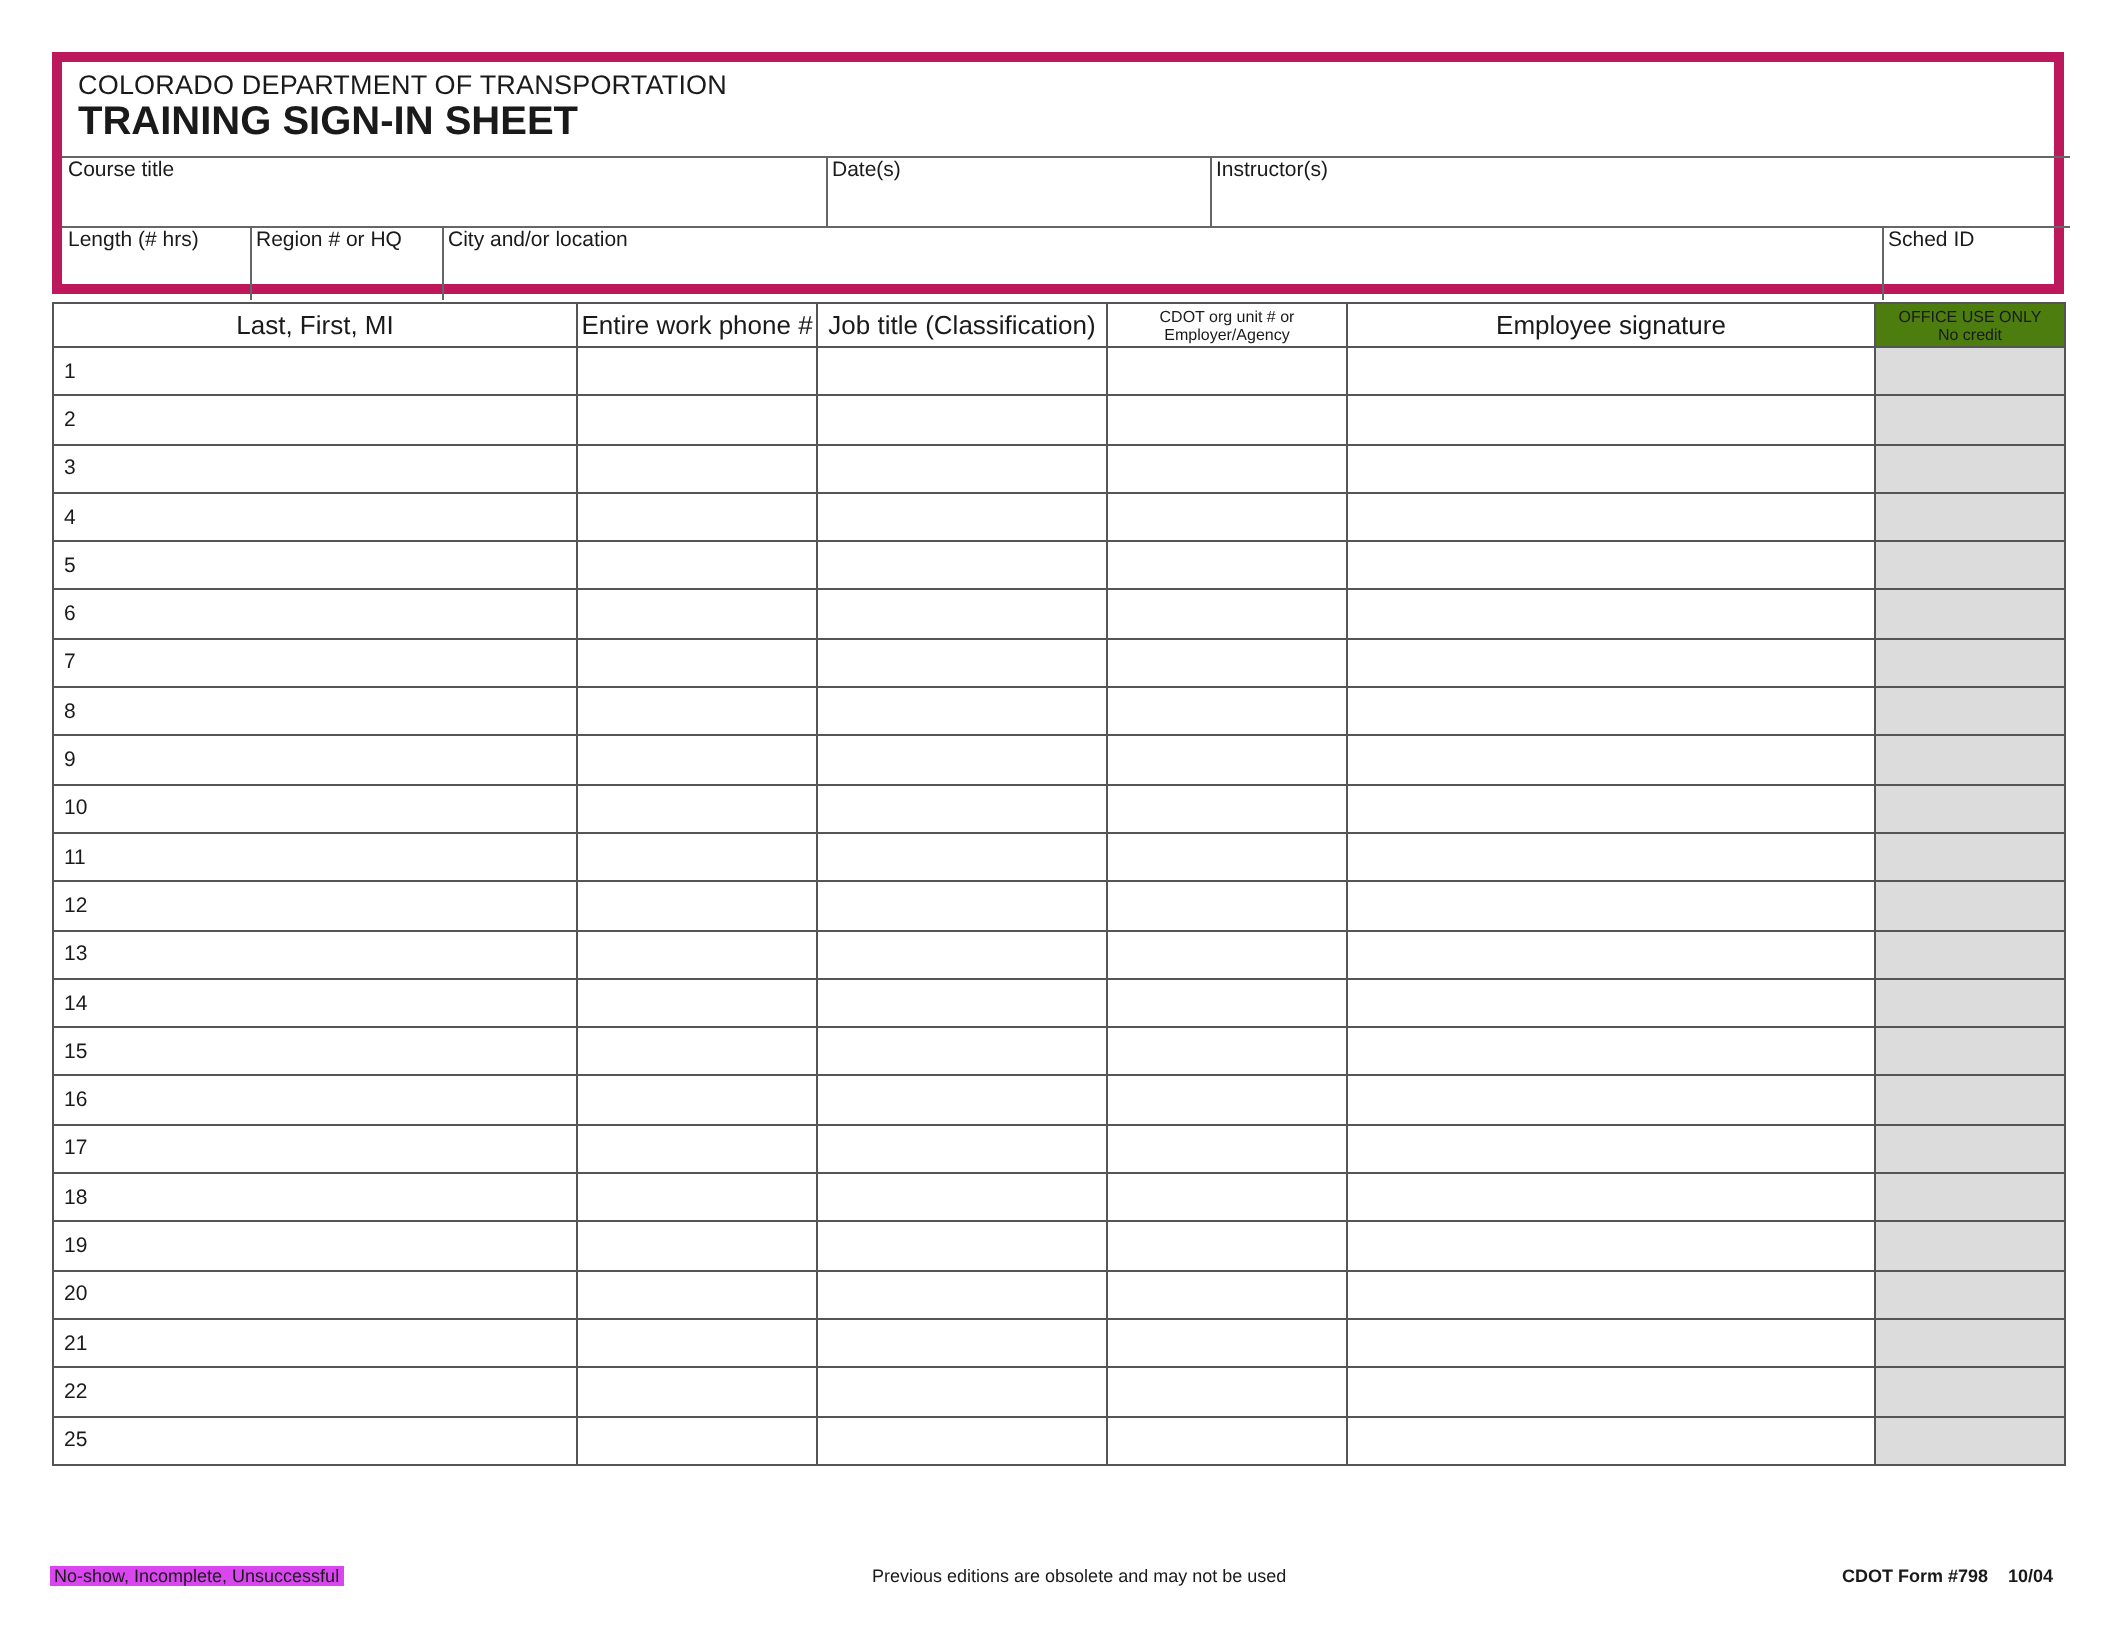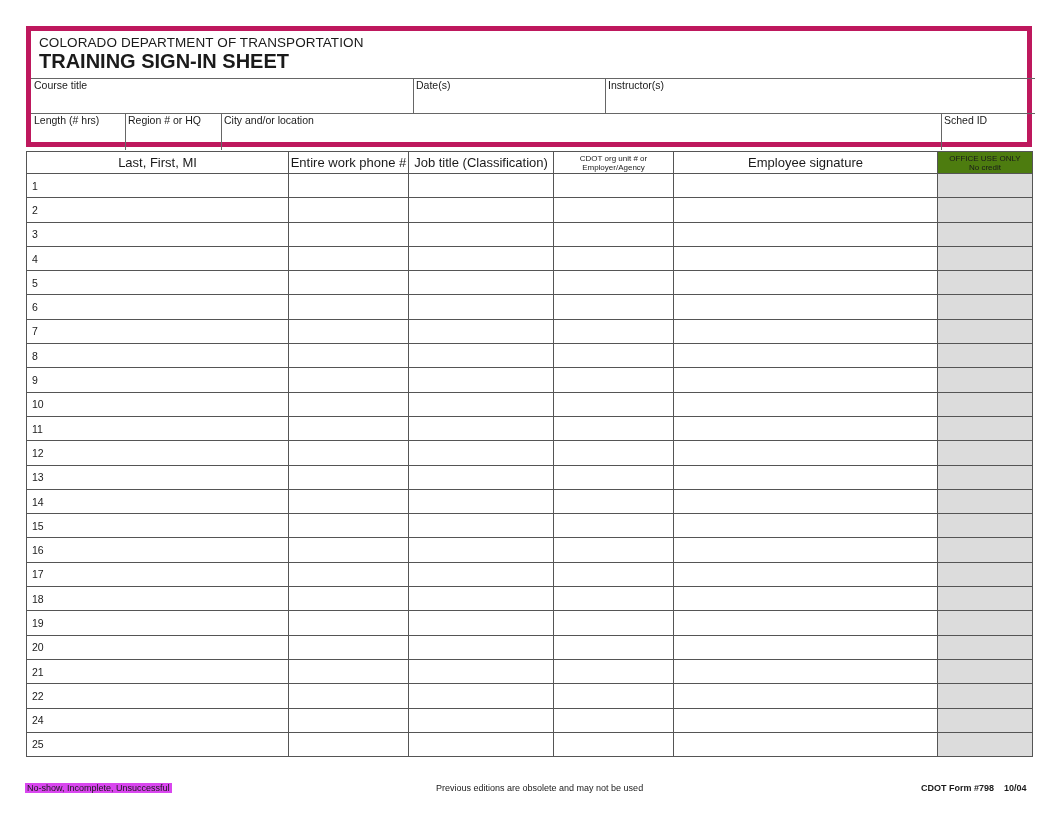--- a/index.html
+++ b/index.html
@@ -259,28 +259,20 @@
       </tr>
       <tr>
         <td class="num">22</td>
         <td></td>
         <td></td>
         <td></td>
         <td></td>
         <td class="office"></td>
       </tr>
       <tr>
-        <td class="num">24</td>
-        <td></td>
-        <td></td>
-        <td></td>
-        <td></td>
-        <td class="office"></td>
-      </tr>
-      <tr>
         <td class="num">25</td>
         <td></td>
         <td></td>
         <td></td>
         <td></td>
         <td class="office"></td>
       </tr>
     </tbody>
 </table>
 

